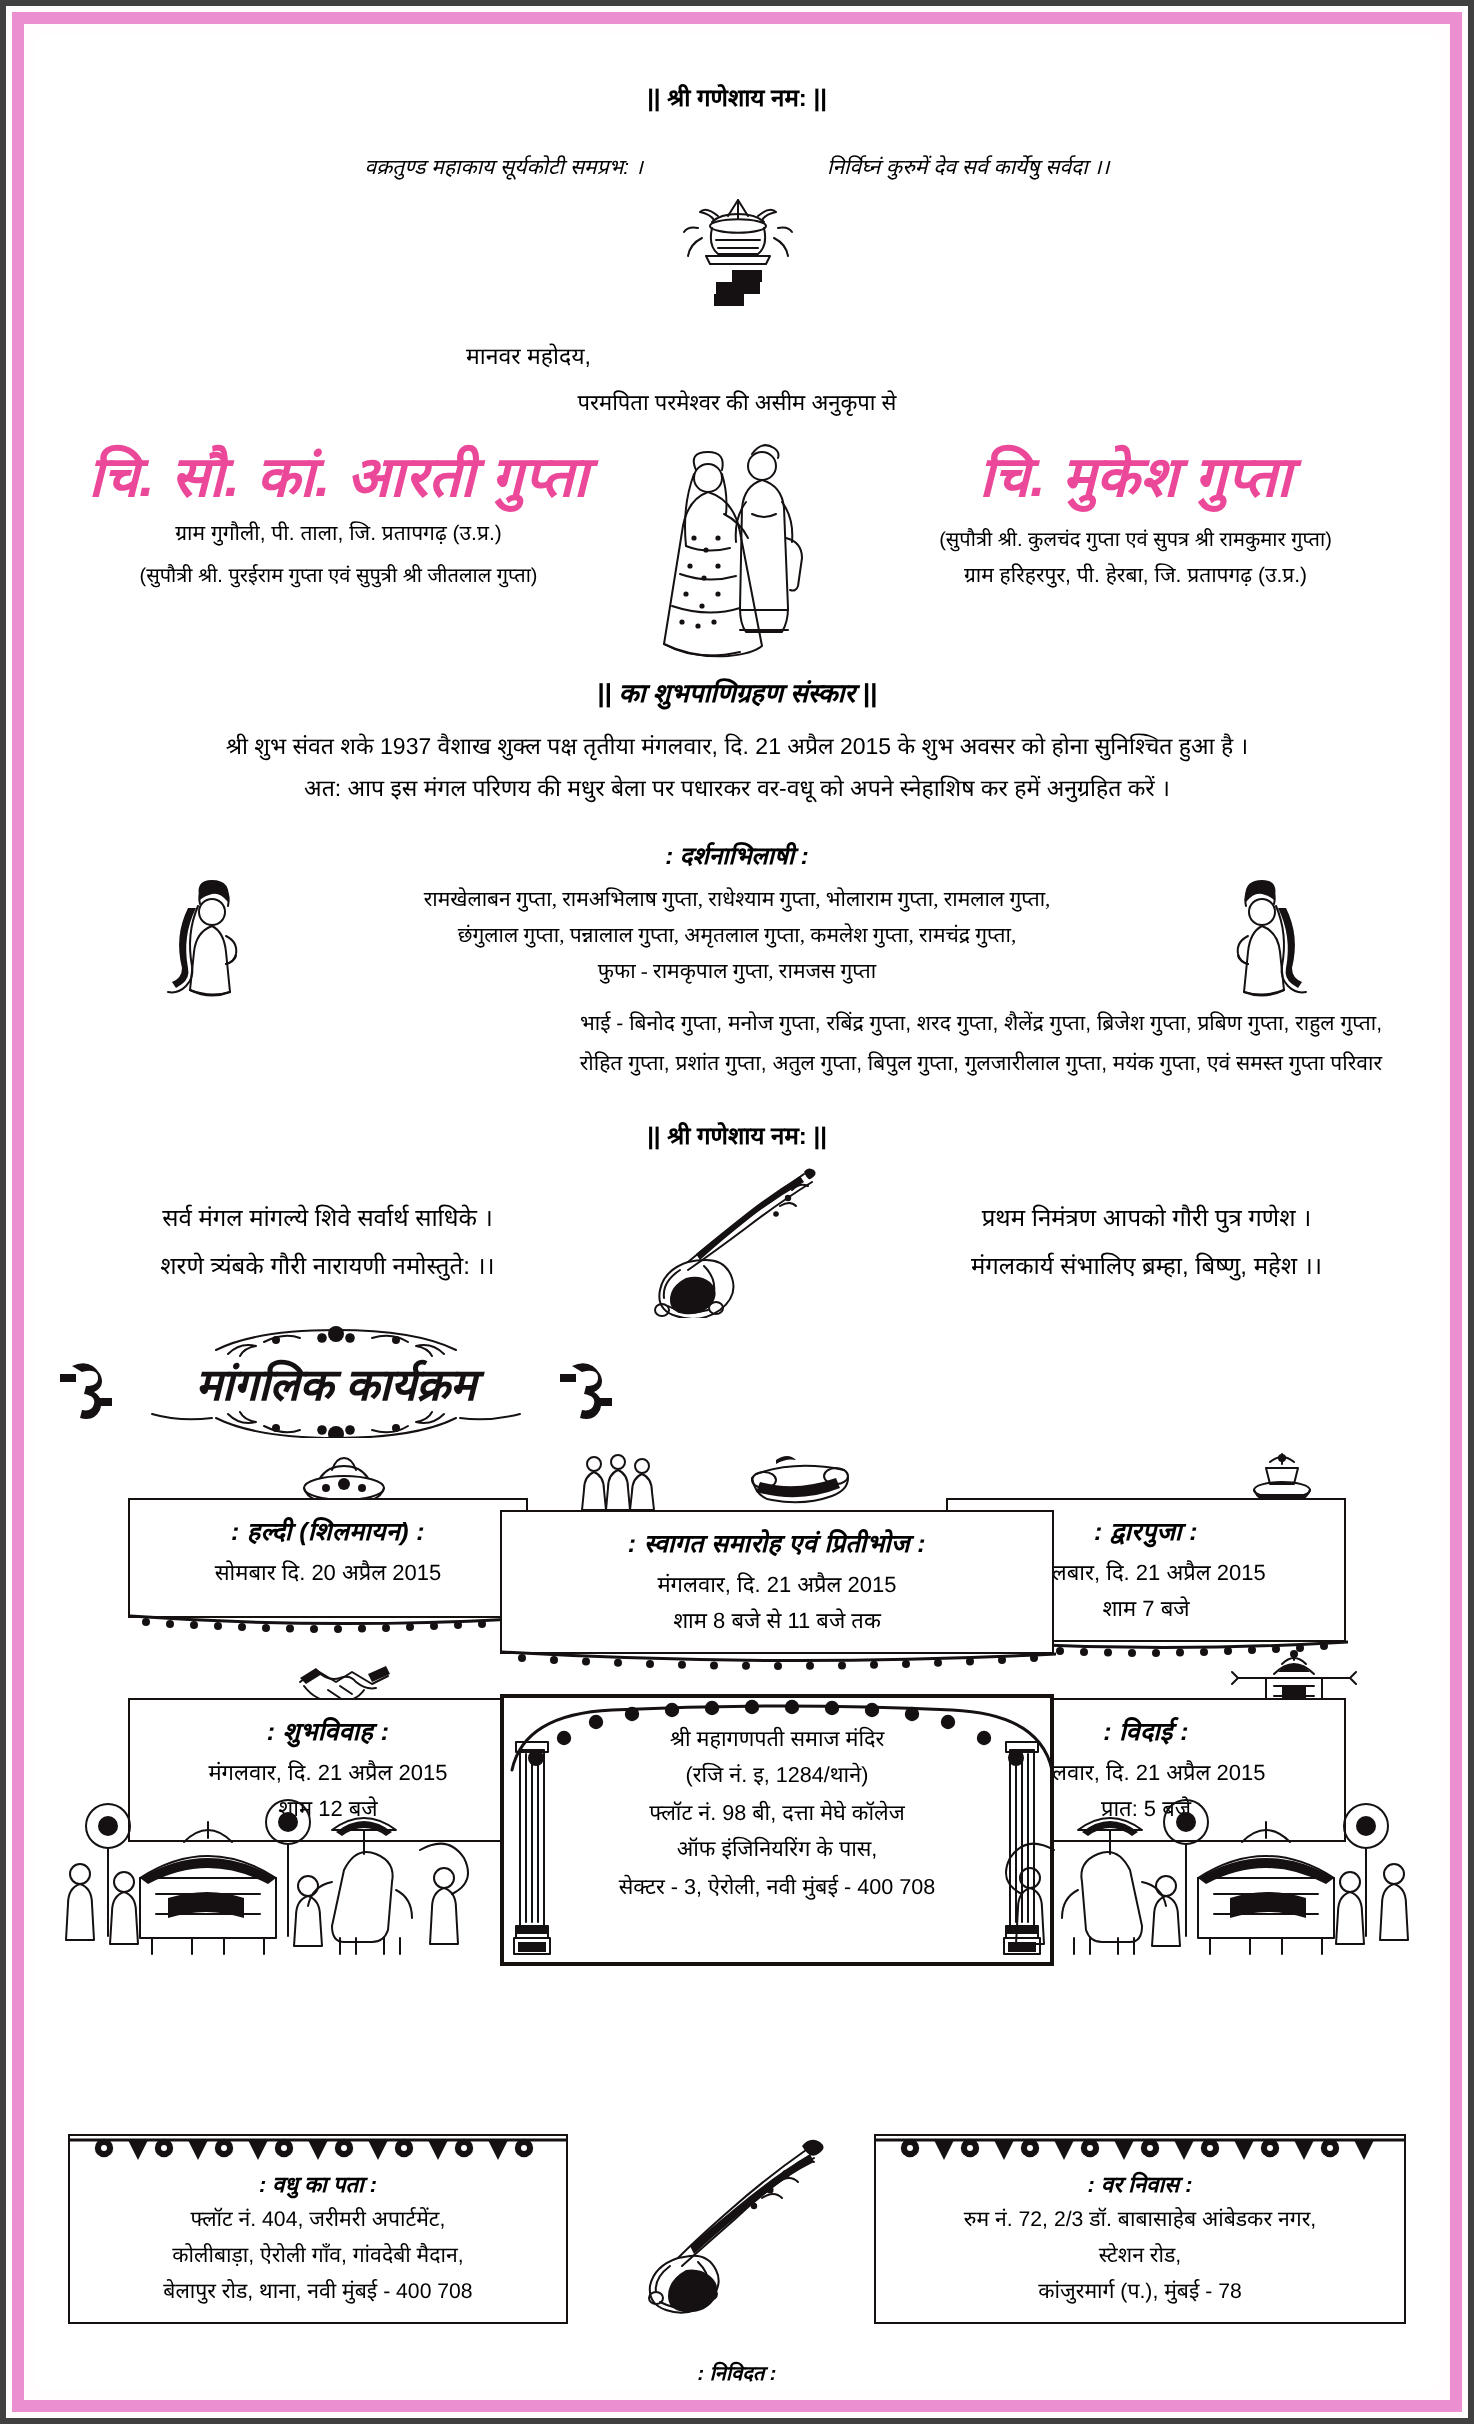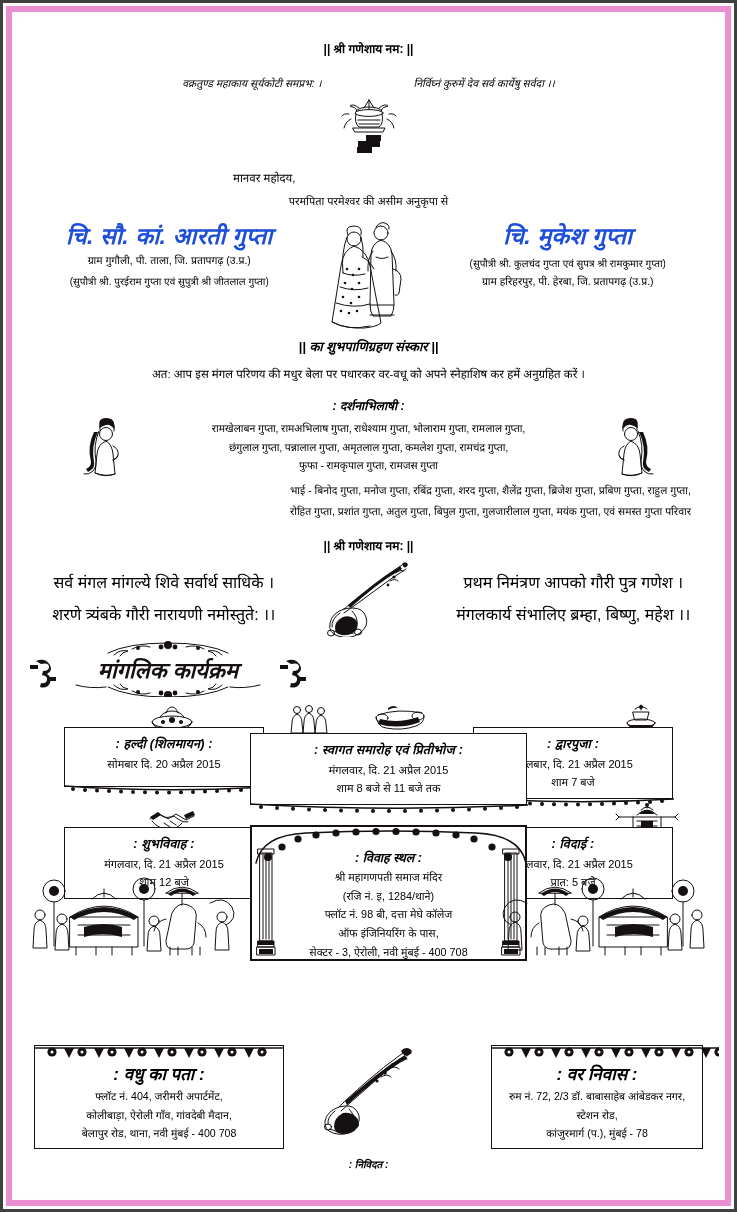--- a/index.html
+++ b/index.html
@@ -55,22 +55,22 @@
 
   
   .couple {
     margin-top: 9px;
     display: grid;
     grid-template-columns: 1fr 96px 1fr;
     align-items: start;
   }
   .side { text-align: center; padding-top: 6px; }
   .bigname {
-    font-size: 23px; font-weight: bold; font-style: italic;
-    letter-spacing: .3px; color: #1d4ed8; line-height: 1.15;
+    font-size: 28px; font-weight: bold; font-style: italic;
+    letter-spacing: .3px; color: #ec4899; line-height: 1.15;
   }
   .parents { font-size: 10px; margin-top: 7px; }
   .village { font-size: 10.5px; margin-top: 4px; }
   .couple-art { width: 92px; height: 118px; }
 
   .sanskar { margin-top: 2px; font-size: 13px; font-weight: bold; font-style: italic; }
 
   .para { margin-top: 9px; font-size: 11.5px; line-height: 1.85; }
 
   
@@ -85,21 +85,21 @@
   .bhai-wrap { margin-top: 5px; padding: 0 28px; }
   .bhai-line { font-size: 10.5px; line-height: 1.95; text-align: right; }
 
   
   .ganesh2 { margin-top: 16px; font-size: 12px; font-weight: bold; }
   .shl2 {
     margin-top: 7px;
     display: grid; grid-template-columns: 1fr 118px 1fr;
     align-items: center;
   }
-  .shl2 .col { font-size: 16px; line-height: 2.0; text-align:center; }
+  .shl2 .col { font-size: 12px; line-height: 2.0; text-align:center; }
   .shankh { width: 112px; height: 76px; }
 
   
   .banner { margin-top: 4px; text-align: center; }
   .banner svg { width: 300px; height: 56px; }
 
   
   .prog {
     position: relative;
     margin-top: 10px;
@@ -139,22 +139,22 @@
   .baraat-r { position:absolute; right: 8px; top: 162px; width: 212px; height: 92px; }
 
   
   .addr-zone { position: relative; margin-top: 10px; height: 112px; }
   .addr {
     position: absolute; box-sizing: border-box;
     width: 250px; border: 1.6px solid #16100f; background:#fff;
     padding: 16px 8px 8px; text-align:center;
   }
   .addr.left  { left: 16px; top: 6px; }
-  .addr.right { right: 16px; top: 6px; width: 212px; }
-  .addr .ttl { font-size: 17px; font-weight:bold; font-style:italic; }
+  .addr.right { right: 16px; top: 6px; width: 266px; }
+  .addr .ttl { font-size: 11px; font-weight:bold; font-style:italic; }
   .addr .ln  { font-size: 10.6px; margin-top: 4px; line-height:1.35; }
   .bunting { position:absolute; left:-1px; top:-1px; height: 16px; }
   .shehnai { position:absolute; left: 50%; transform: translateX(-50%); top: 8px; width: 96px; height: 92px; }
 
   
   .nivedak { margin-top: 6px; text-align:center; }
   .nivedak .ttl { font-size: 10px; font-weight:bold; font-style:italic; }
 
   svg { display:block; }
   .ink { fill:none; stroke:#151011; stroke-width:1.5; stroke-linecap:round; stroke-linejoin:round; }
@@ -245,20 +245,21 @@
     <div class="side">
       <div class="hi bigname">चि. मुकेश गुप्ता</div>
       <div class="hi parents">(सुपौत्री श्री. कुलचंद गुप्ता एवं सुपत्र श्री रामकुमार गुप्ता)</div>
       <div class="hi village">ग्राम हरिहरपुर, पी. हेरबा, जि. प्रतापगढ़ (उ.प्र.)</div>
     </div>
   </div>
 
   <div class="ctr hi sanskar">|| का शुभपाणिग्रहण संस्कार ||</div>
 
   <div class="ctr hi para">
+    <div>श्री शुभ संवत शके 1937 वैशाख शुक्ल पक्ष तृतीया मंगलवार, दि. 21 अप्रैल  2015  के शुभ अवसर को होना सुनिश्चित हुआ है ।</div>
     <div>अत: आप इस मंगल परिणय की मधुर बेला पर पधारकर वर-वधू को अपने स्नेहाशिष कर हमें अनुग्रहित करें ।</div>
   </div>
 
   <div class="ctr hi wishers-title">: दर्शनाभिलाषी :</div>
 
   <div class="wishers-wrap ctr">
     <svg class="lady-l" viewBox="0 0 46 66">
       <g class="ink-t">
         <circle cx="26" cy="16" r="6.5"></circle>
         <path d="M20 12 q-2 -9 7 -9 q9 0 7 10"></path>
@@ -589,21 +590,20 @@
           <path d="M2 16 h16 v5 h-16z M2 108 h16 v6 h-16z"></path>
           <path d="M1 114 h18 v8 h-18z"></path>
           <path d="M7 22 v84 M13 22 v84 M10 22 v84"></path>
         </g>
         <g class="ink-f">
                 <path d="M2 108 h16 v4 h-16z"></path>
                 <path d="M3 116 h14 v5 h-14z"></path>
               </g>
       </svg>
 
-      <div class="hi ttl" style="position:relative; margin-top:12px;">: विवाह स्थल :</div>
       <div class="hi ln">श्री महागणपती समाज मंदिर</div>
       <div class="hi ln">(रजि नं. इ, 1284/थाने)</div>
       <div class="hi ln">फ्लॉट नं. 98 बी, दत्ता मेघे कॉलेज</div>
       <div class="hi ln">ऑफ इंजिनियरिंग के पास,</div>
       <div class="hi ln">सेक्टर - 3, ऐरोली, नवी मुंबई - 400 708</div>
     </div>
 
     <svg class="baraat-l" viewBox="0 0 212 92">
       <g class="ink-t">
 

